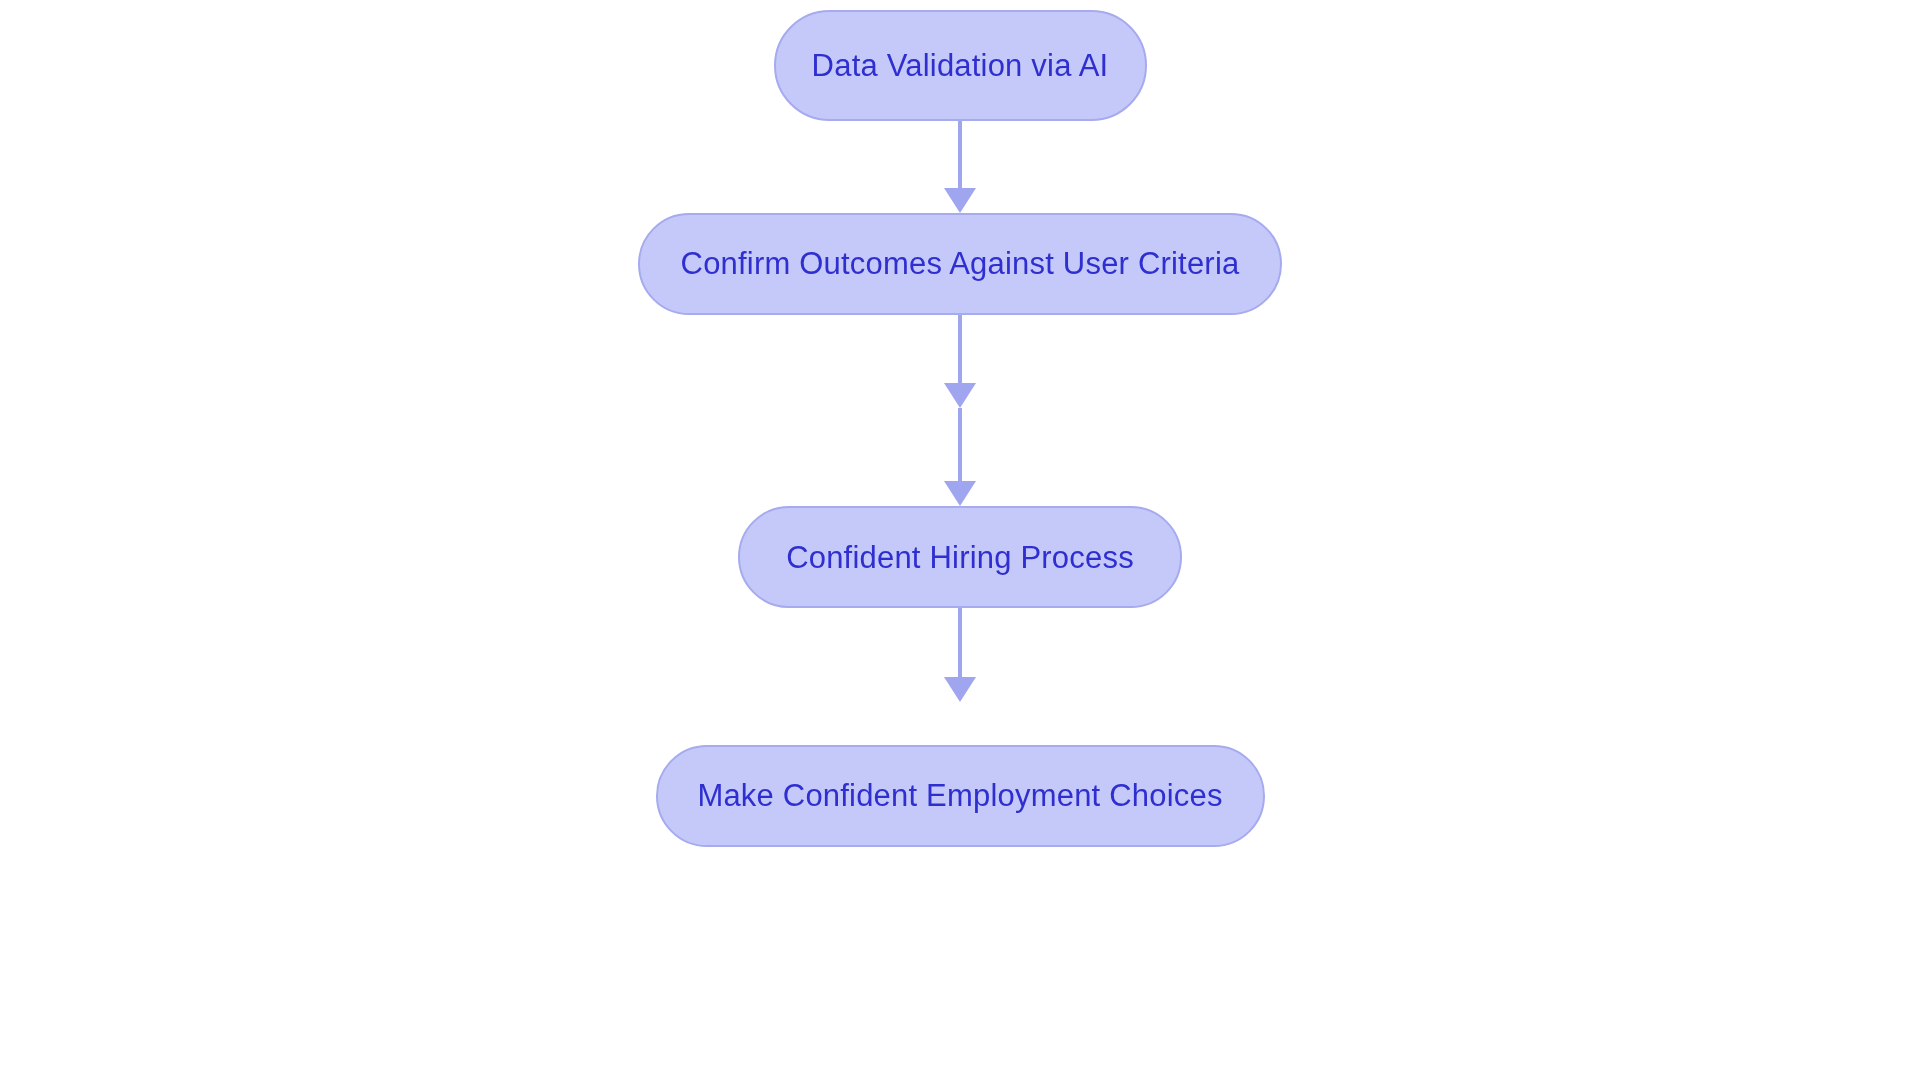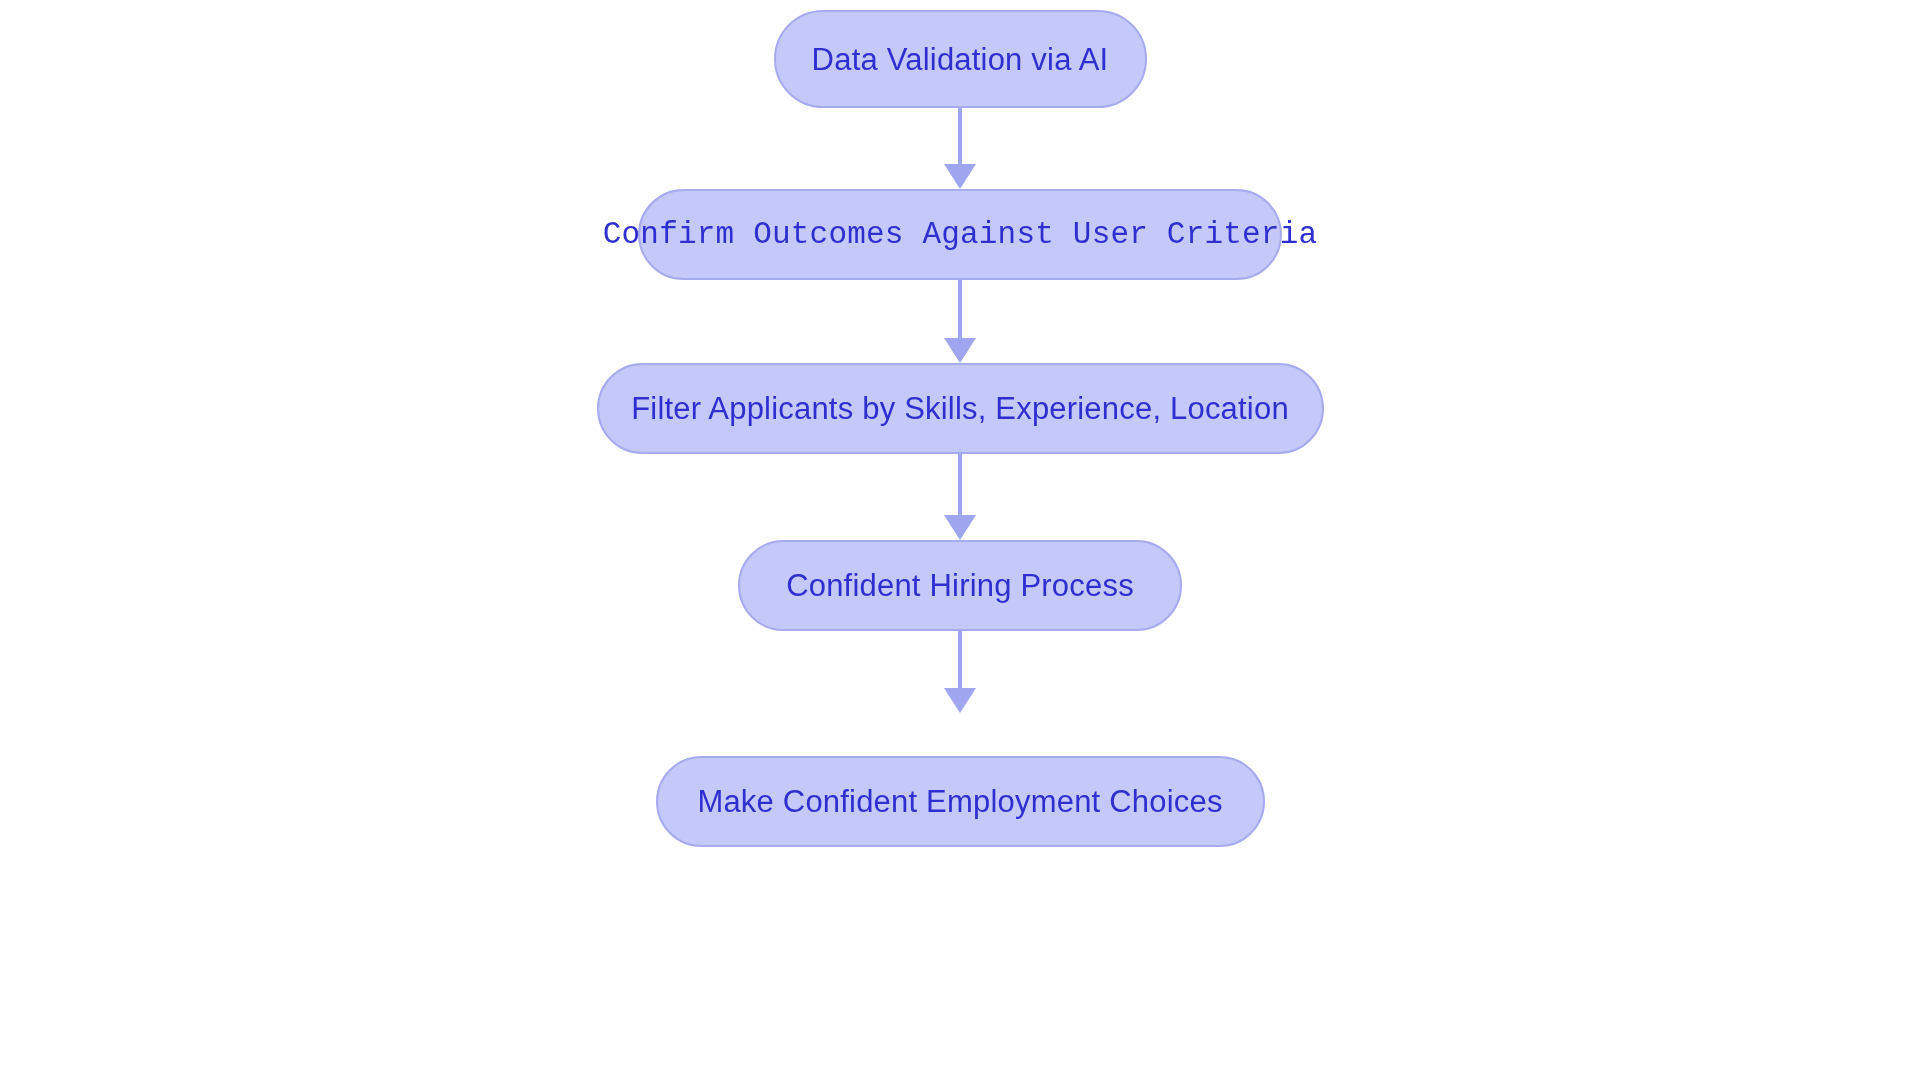--- a/index.html
+++ b/index.html
@@ -48,21 +48,21 @@
   .node-label {
     font-size: 31px;
     font-weight: 400;
     letter-spacing: 0.2px;
     line-height: 1;
     color: #2f2fd0;
   }
 
   
   .node-1 { width: 373px; height: 130px; margin-top: 10px; }
-  .node-2 { width: 644px; height: 120px; font-family: Liberation Mono, monospace; }
+  .node-2 { width: 644px; height: 120px; }
   .node-3 { width: 727px; height: 120px; }
   .node-4 { width: 444px; height: 120px; }
   .node-5 { width: 609px; height: 120px; margin-top: 43px; }
 
   .connector {
     position: relative;
     width: 40px;
     display: flex;
     flex-direction: column;
     align-items: center;
@@ -106,23 +106,20 @@
 
     <div class="node node-2">
       <span class="node-label">Confirm Outcomes Against User Criteria</span>
     </div>
 
     <div class="connector connector-2">
       <div class="connector-line"></div>
       <div class="connector-head"></div>
     </div>
 
-    <div class="node node-3">
-      <span class="node-label">Filter Applicants by Skills, Experience, Location</span>
-    </div>
 
     <div class="connector connector-3">
       <div class="connector-line"></div>
       <div class="connector-head"></div>
     </div>
 
     <div class="node node-4">
       <span class="node-label">Confident Hiring Process</span>
     </div>
 

